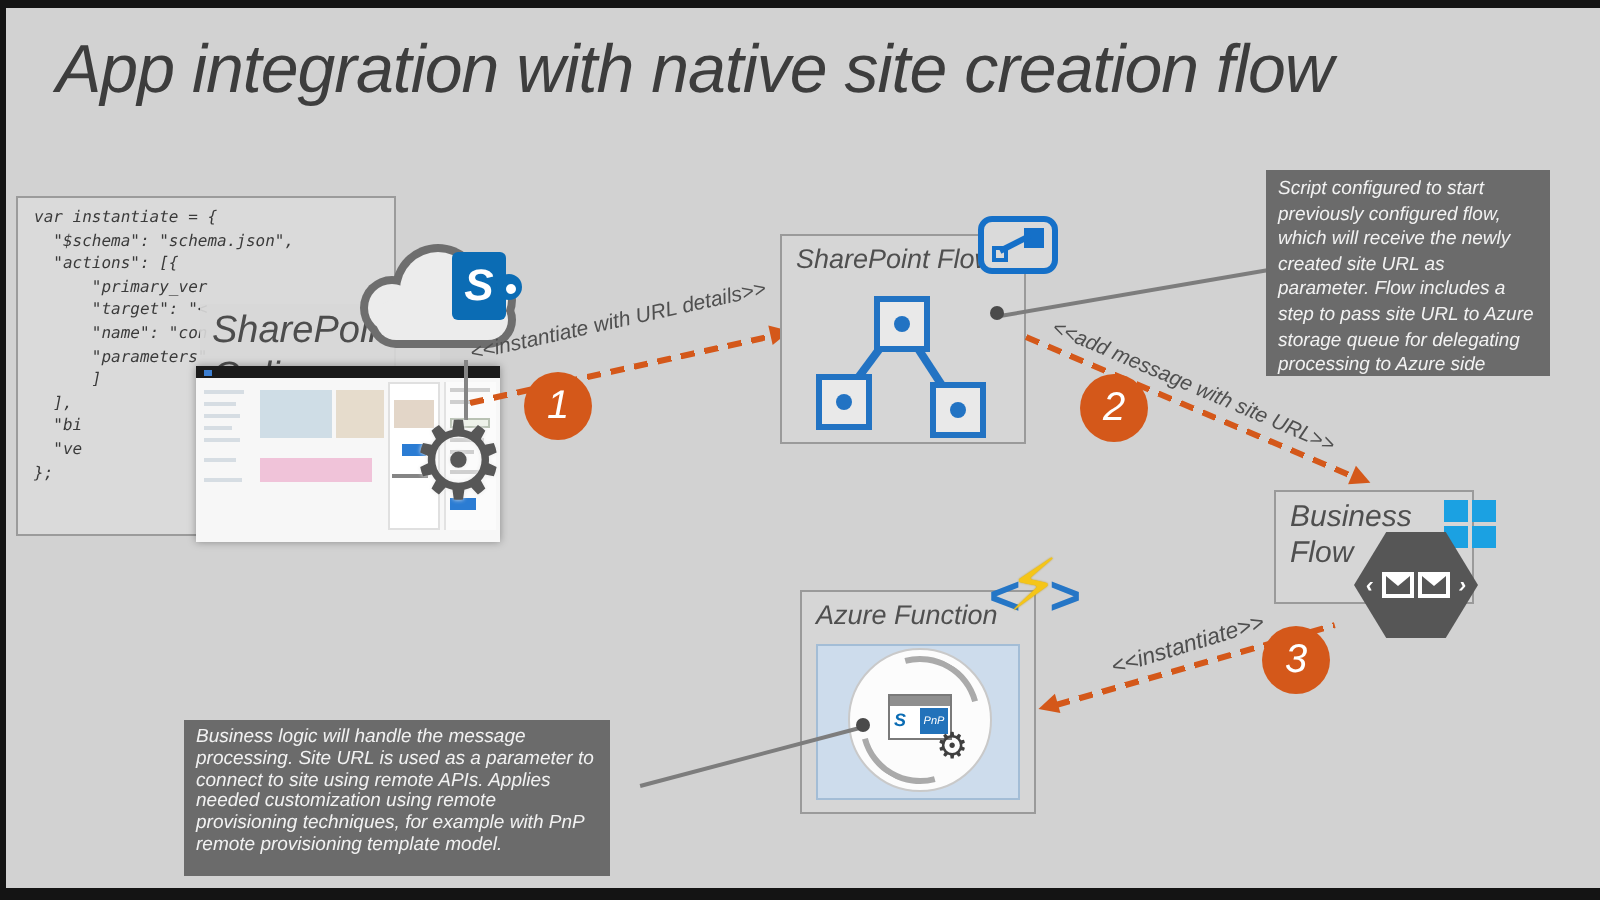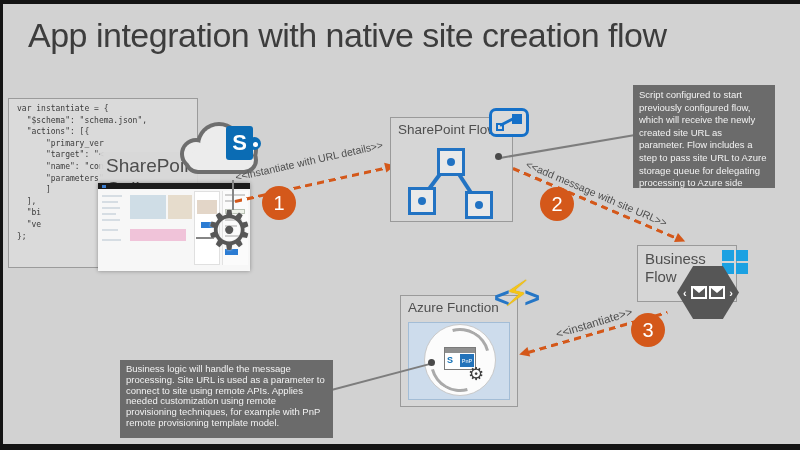--- a/index.html
+++ b/index.html
@@ -1,17 +1,17 @@
 <!DOCTYPE html>
 <html style="--bg: #d2d2d2; --accent: #d4581a; --flowblue: #2273c3; --winblue: #1ba1e2; --bolt: #f5c518; --notegray: #6b6b6b;"><head>
 <meta charset="utf-8">
 <style>
   html,body{margin:0;padding:0;background:#9a9a9a;}
   .slide{position:relative;width:800px;height:450px;background:var(--bg,#d2d2d2);
-         overflow:hidden;font-family:"Liberation Sans",sans-serif;}
+         overflow:hidden;font-family:"Liberation Sans",sans-serif;font-style:italic;}
   .abs{position:absolute;}
   .edge{background:#141414;}
 
   
   .title{left:28px;top:16px;font-size:34px;font-weight:300;color:#3d3d3d;letter-spacing:-0.5px;}
   .subtitle{left:30px;top:58px;font-size:19px;font-weight:300;color:#4a4a4a;}
 
   
   .codebox{left:8px;top:98px;width:190px;height:170px;background:#dadada;border:1px solid #9b9b9b;
            padding:4px 0 0 8px;box-sizing:border-box;}
@@ -255,15 +255,15 @@
   </div>
   <div class="abs browser">
     <span class="tb"></span>
     <span class="sp">S</span>
     <span class="pnp">PnP</span>
   </div>
   <div class="abs gearsm">⚙</div>
 
   <div class="abs cline" style="left:320px;top:392px;width:114px;transform:rotate(-14.8deg);"></div>
   <div class="abs cdot" style="left:428px;top:359px;"></div>
-  <div class="abs note" style="left:120px;top:360px;width:213px;height:78px;line-height:10.8px;">Business logic will handle the message processing. Site URL is used as a parameter to connect to site using remote APIs. Applies needed customization using remote provisioning techniques, for example with PnP remote provisioning template model.</div>
+  <div class="abs note" style="left:92px;top:360px;width:213px;height:78px;line-height:10.8px;">Business logic will handle the message processing. Site URL is used as a parameter to connect to site using remote APIs. Applies needed customization using remote provisioning techniques, for example with PnP remote provisioning template model.</div>
 
 </div>
 
 </body></html>

